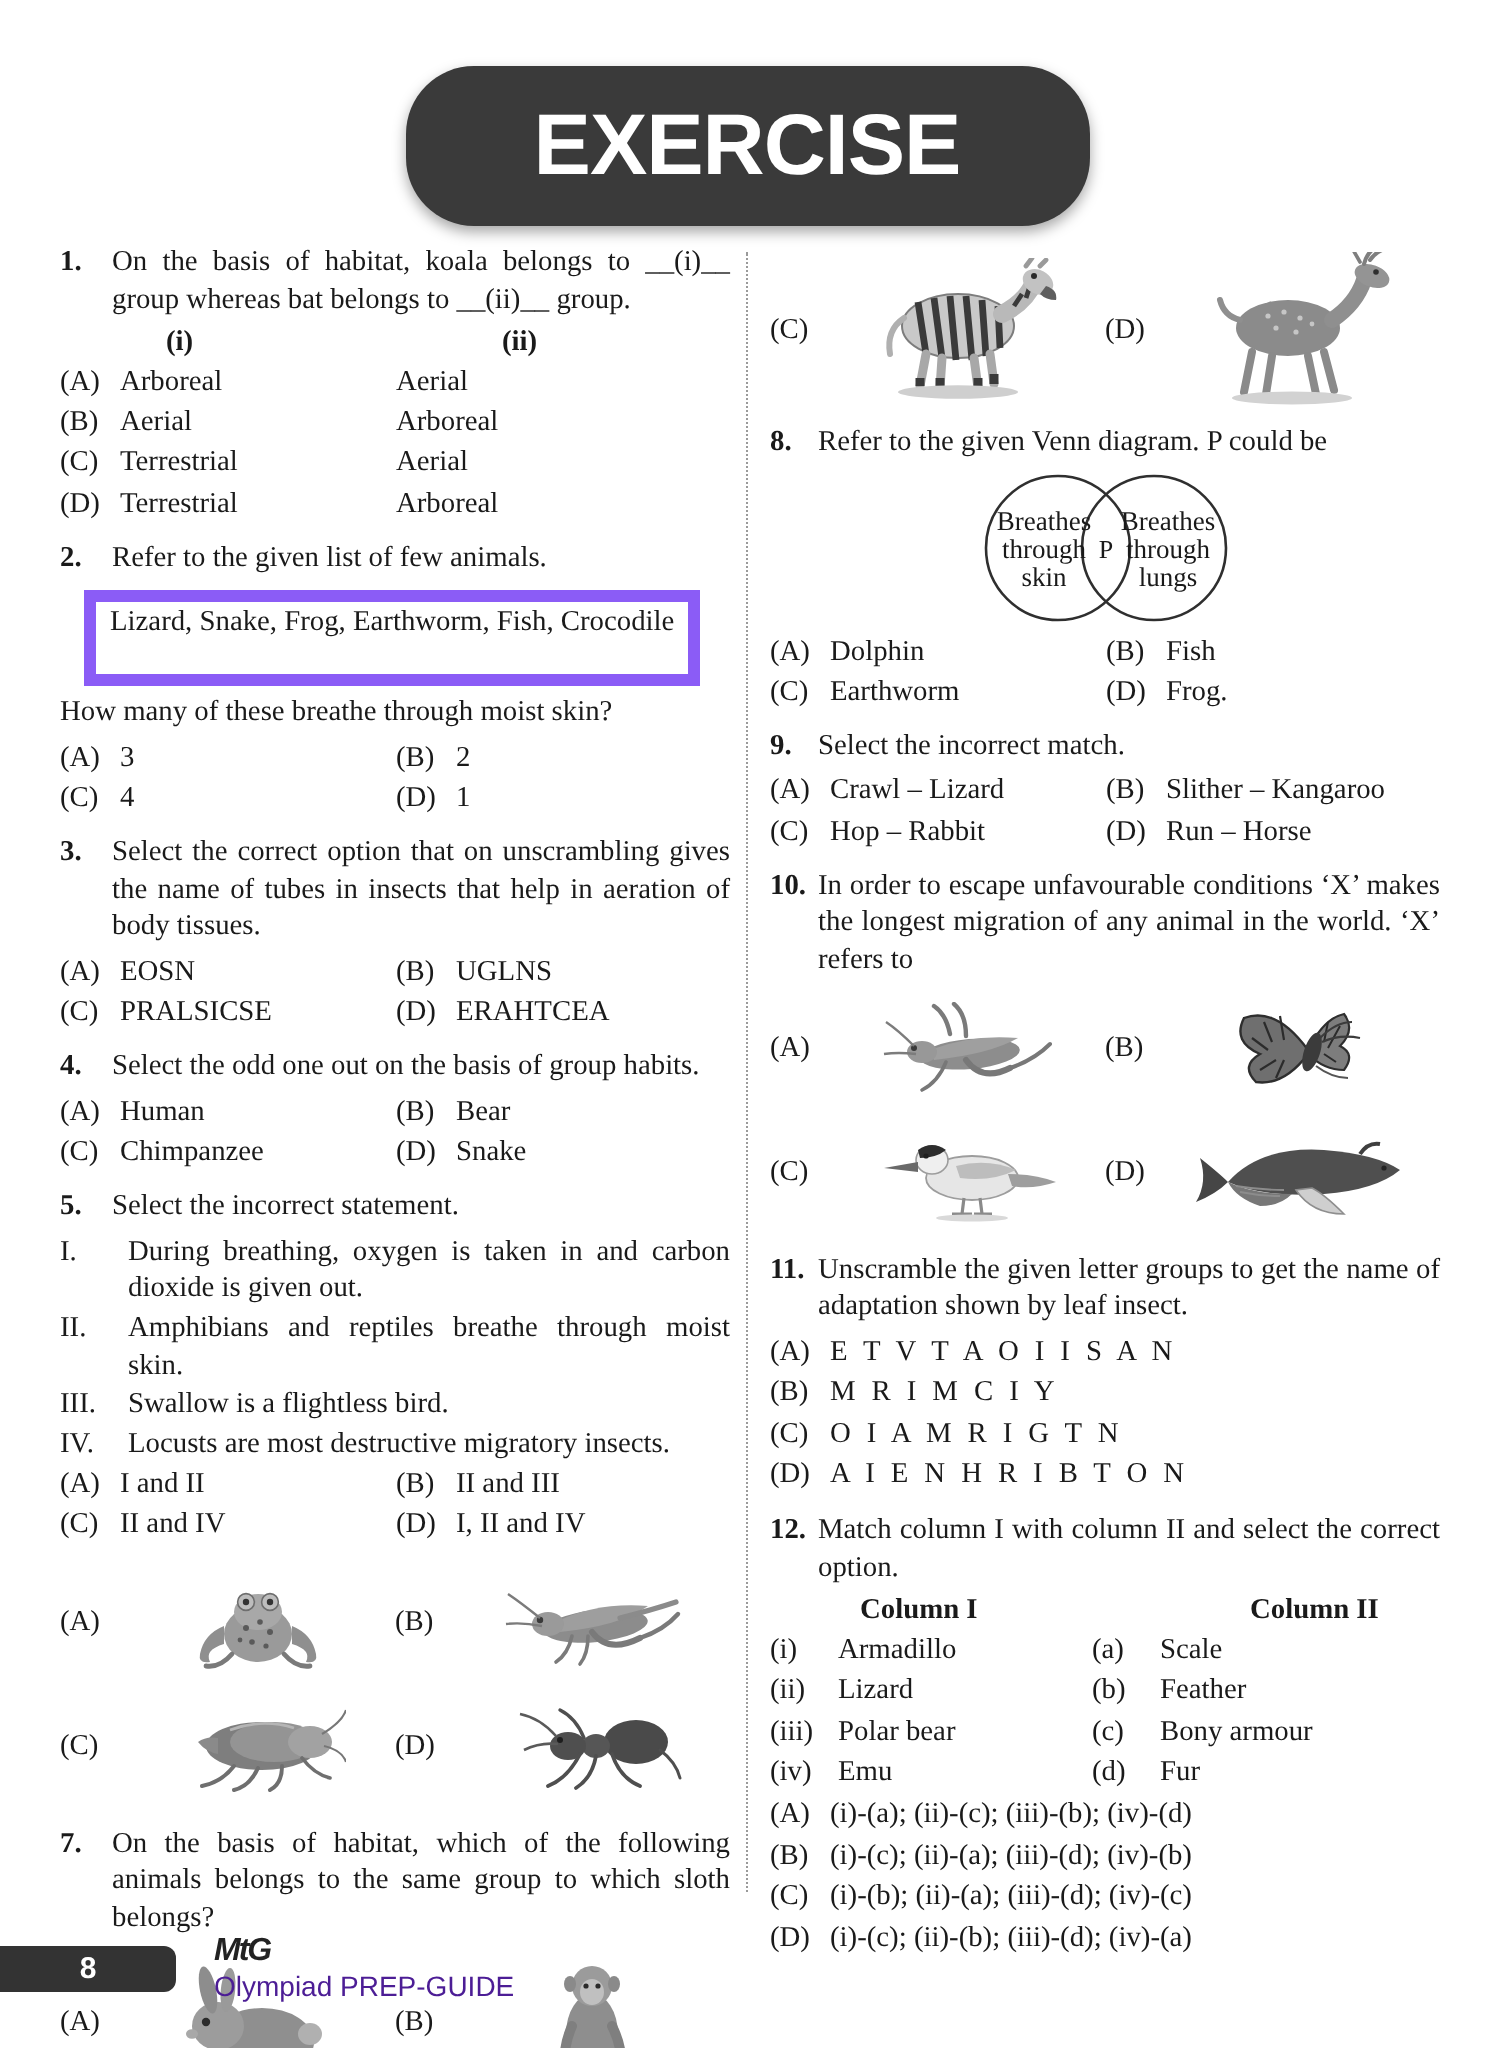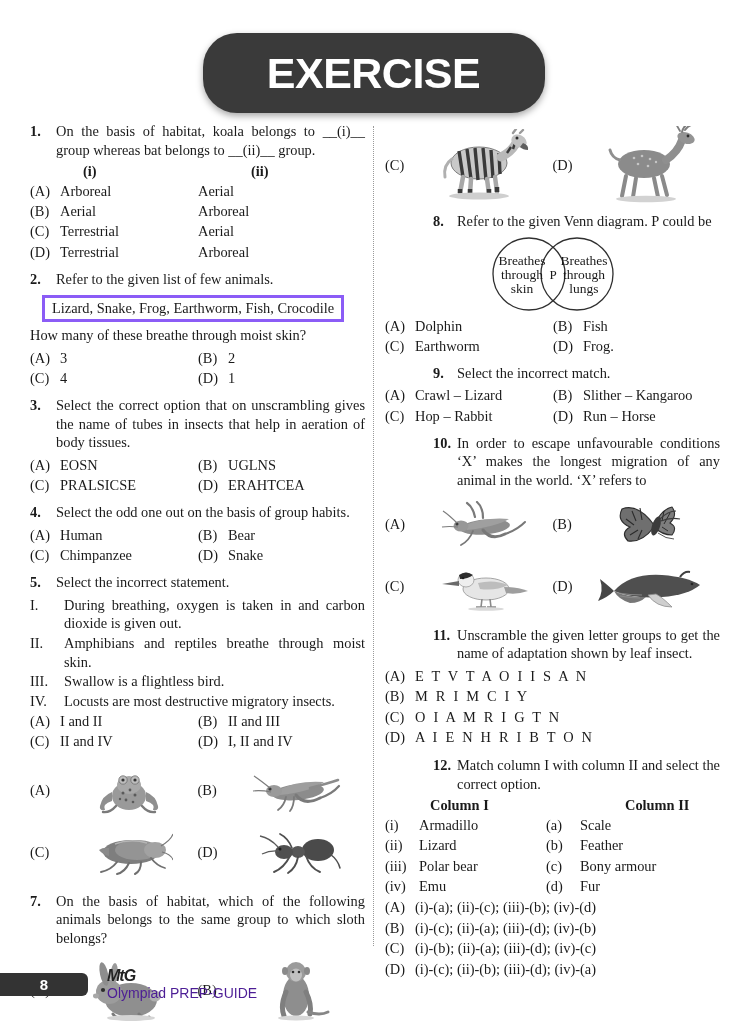--- a/index.html
+++ b/index.html
@@ -82,21 +82,21 @@
     margin: 0 0 4px 0;
     text-indent: 0;
     padding-left: 26px;
   }
   .q-stem .qnum {
     font-weight: bold;
     display: inline-block;
     width: 26px;
     margin-left: -26px;
   }
-  .q-stem.narrow { padding-left: 24px; margin-left: 48px; }
+  .q-stem.narrow { padding-left: 24px; }
   .q-stem.narrow .qnum { width: 24px; margin-left: -24px; }
 
   
   .stmt {
     font-size: 14.4px;
     line-height: 1.29;
     padding-left: 34px;
     margin: 0 0 1px 0;
     text-align: justify;
   }
@@ -145,22 +145,22 @@
     font-size: 14.4px;
     font-weight: bold;
     margin: 1px 0 2px 0;
   }
   .subhead-a { width: 168px; flex: none; padding-left: 53px; }
   .subhead-b { flex: 1; }
 
   
   .animal-box {
     display: inline-block;
-    border: 3px solid #8b5cf6;
-    padding: 1px 7px 2px 7px;
+    border: 6px solid #8b5cf6;
+    padding: 1px 7px 17px 7px;
     font-size: 14.4px;
     line-height: 1.25;
     margin: 3px 0 4px 12px;
     background: #fff;
   }
 
   
   .img-grid {
     display: flex;
     flex-wrap: wrap;

